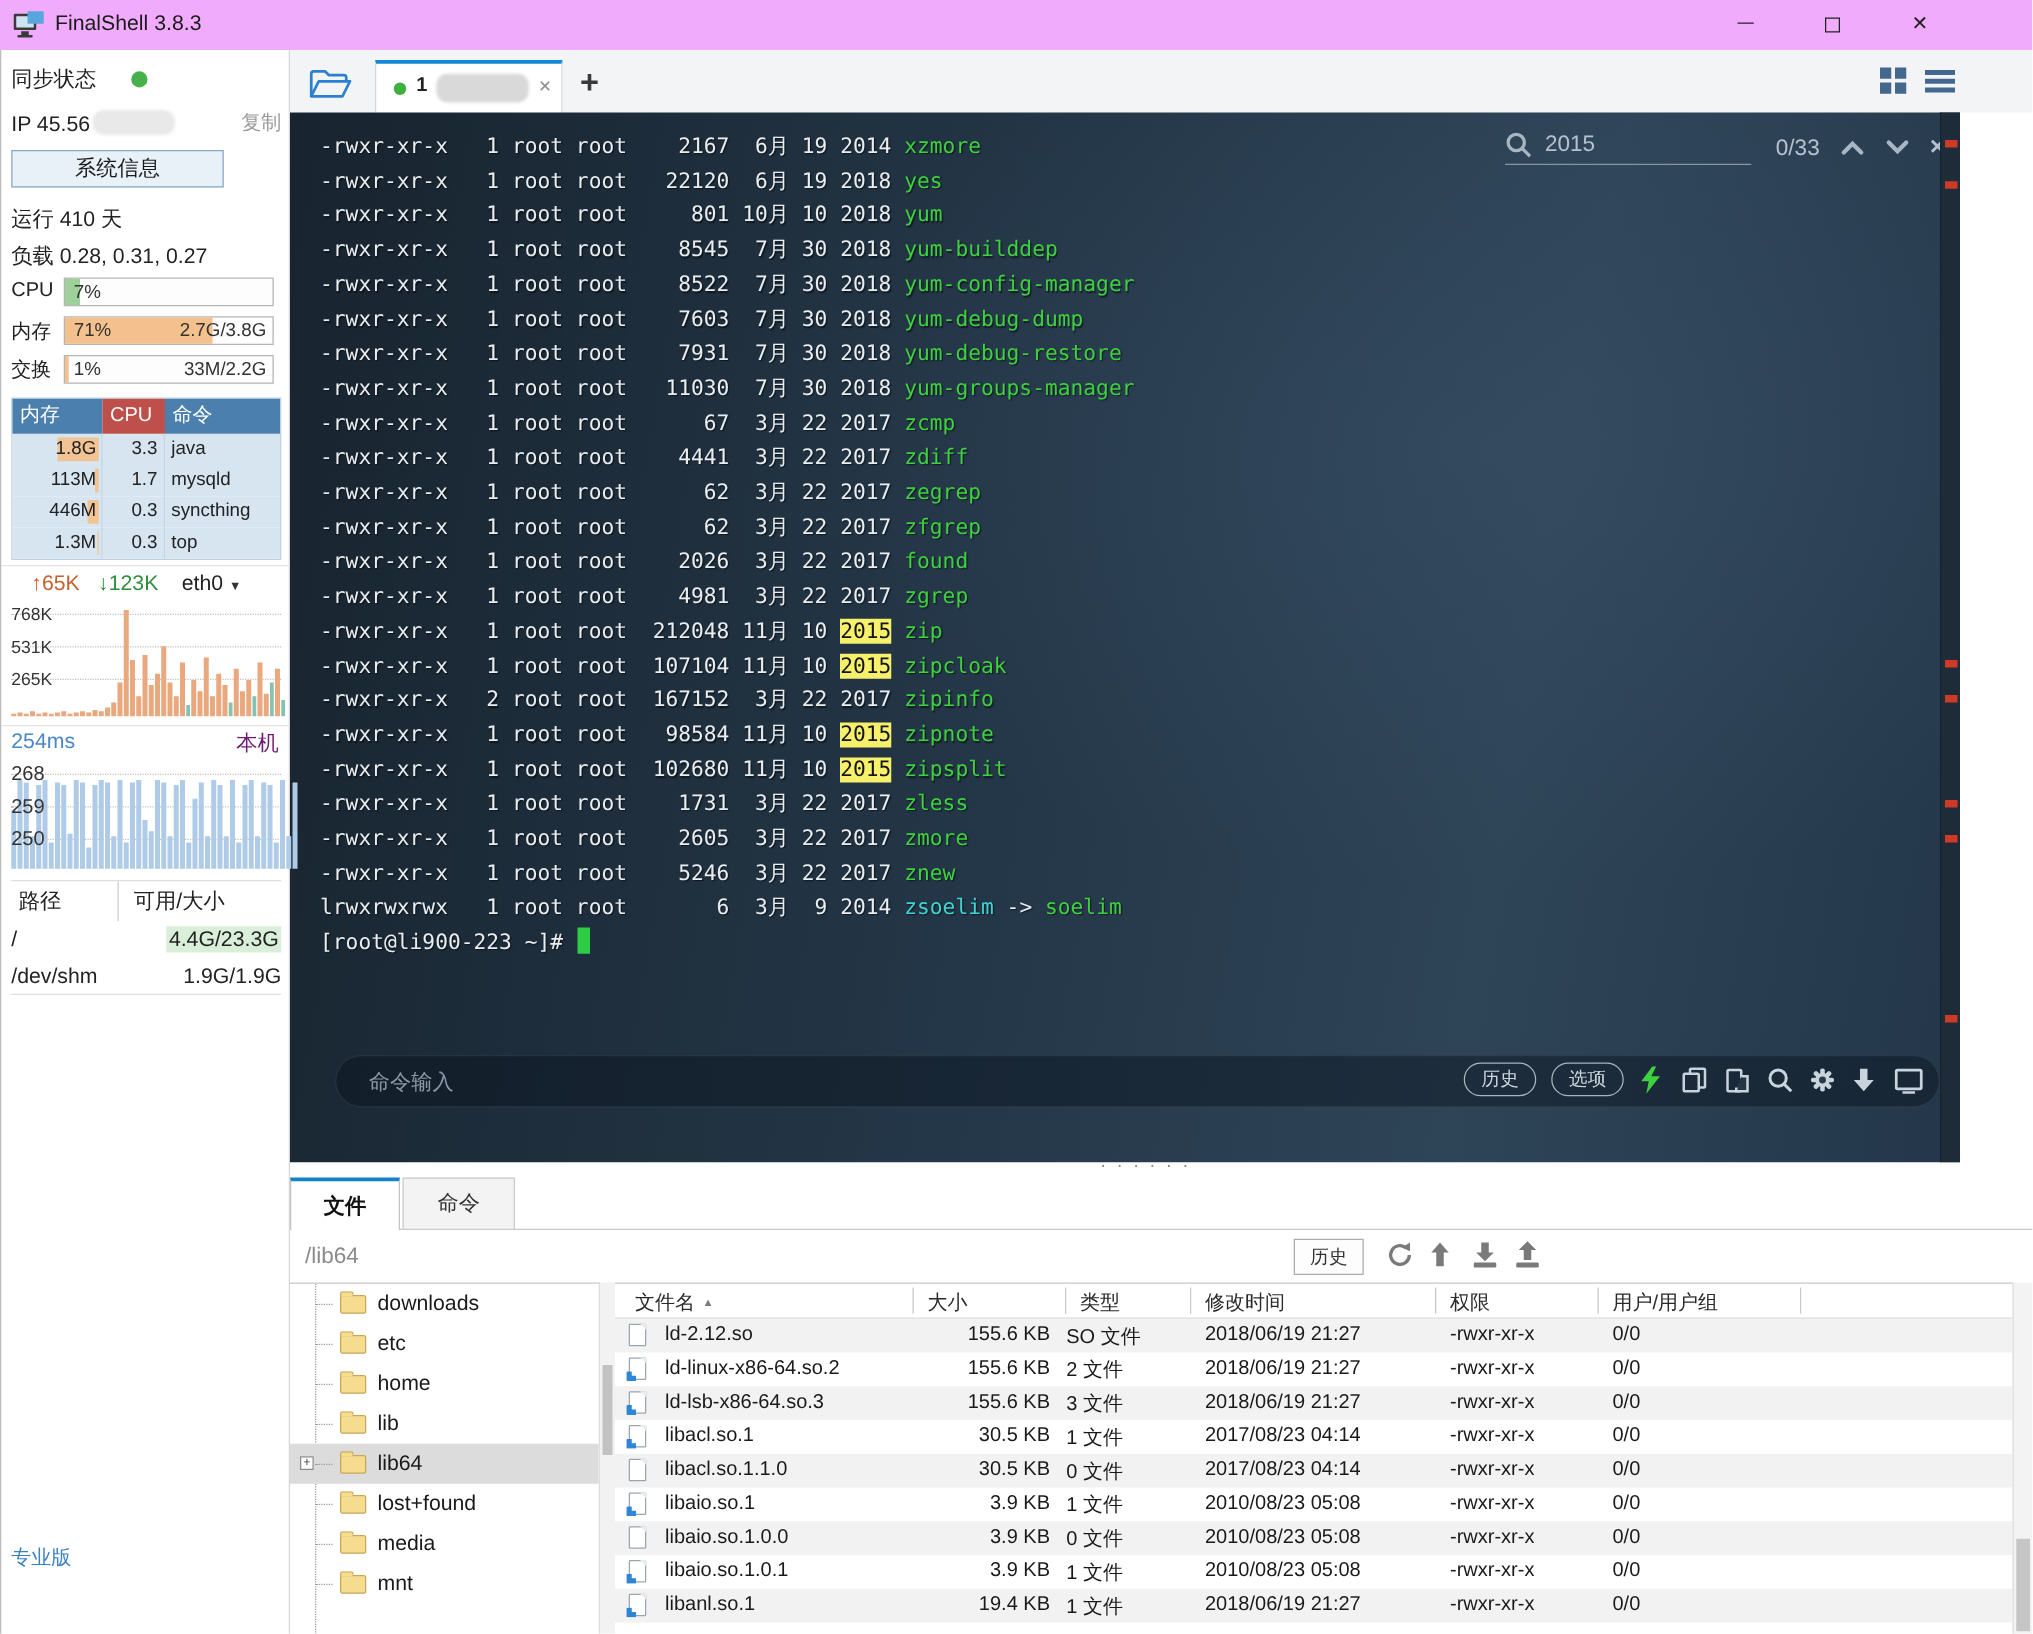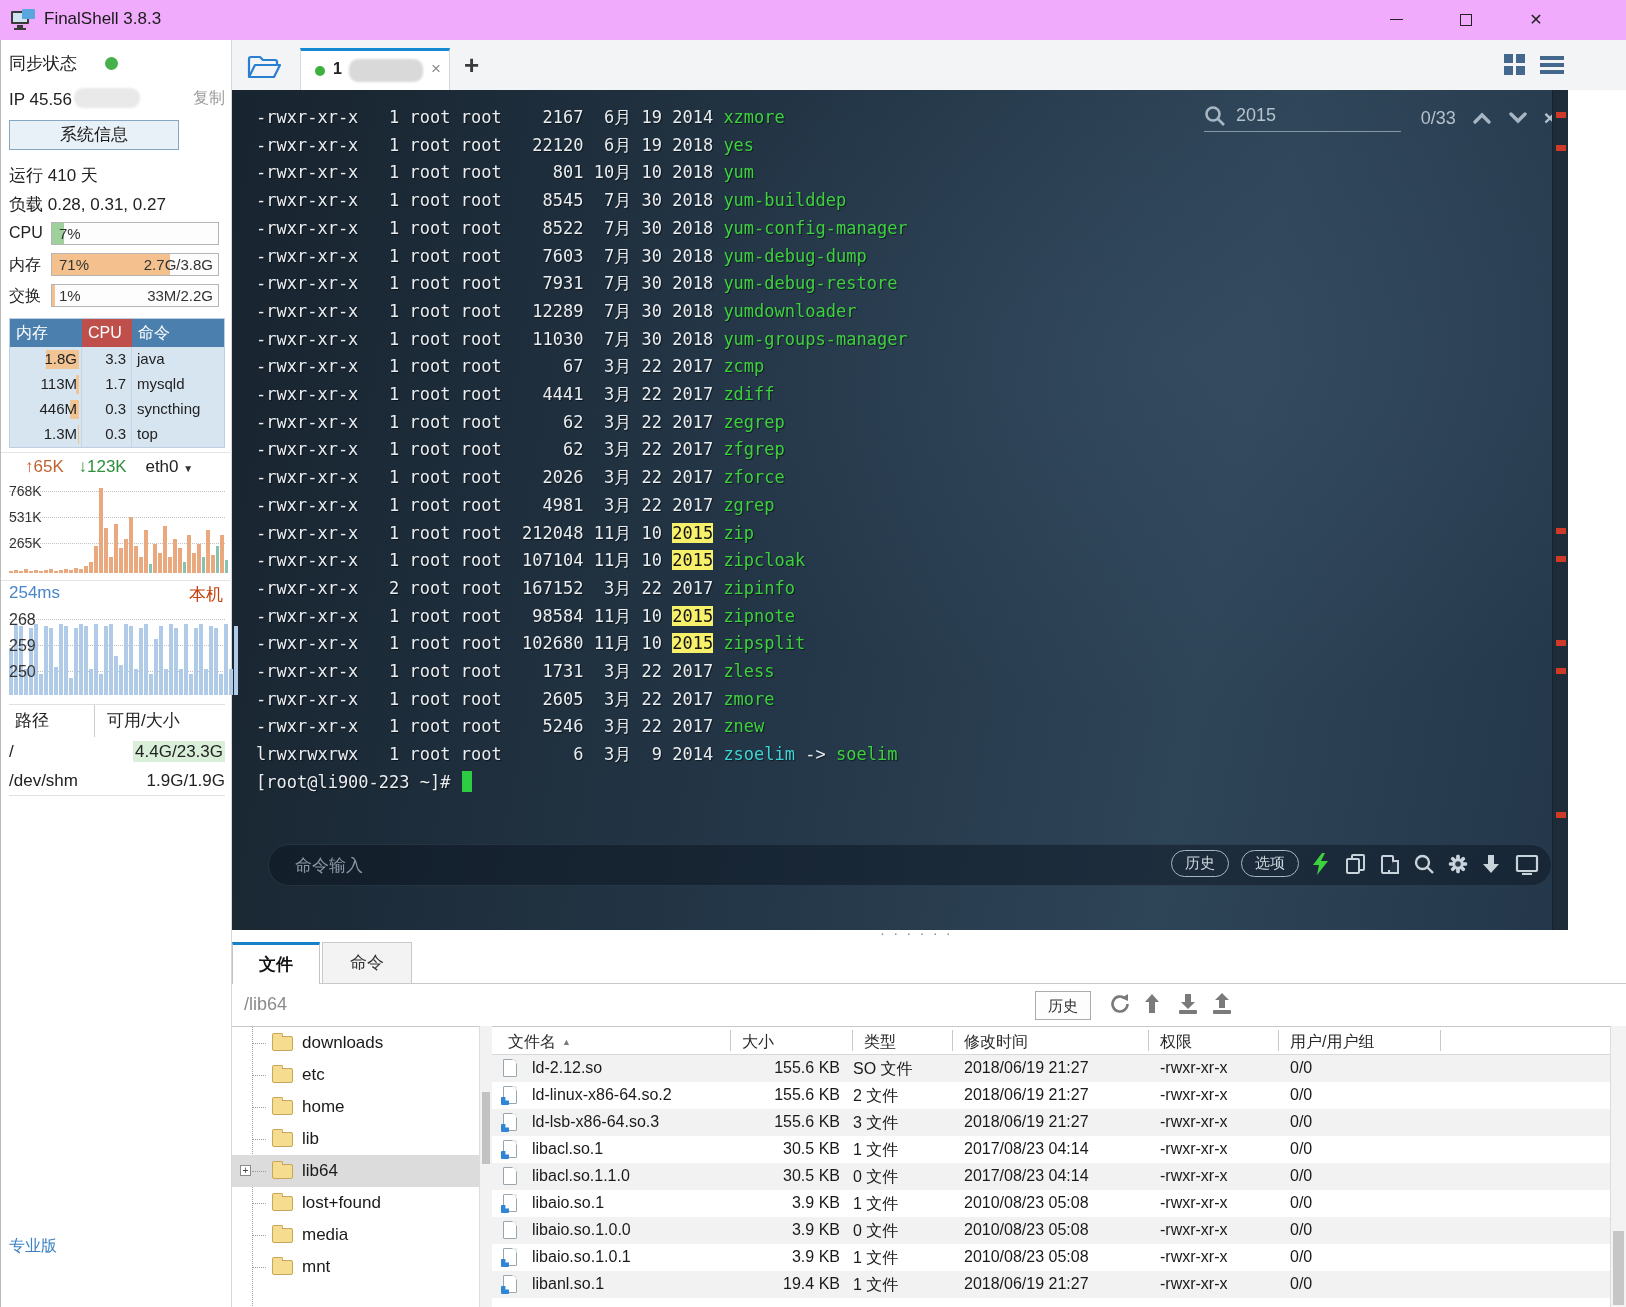--- a/index.html
+++ b/index.html
@@ -53,21 +53,21 @@
   .iface { color:#222; margin-left:14px; } .iface-caret { font-size:10px; color:#333; }
   .graph { position:absolute; left:8px; width:216px; }
   .dotline { position:absolute; left:0; right:0; border-top:1px dotted #c2c2c2; }
   .tick { position:absolute; left:0; font-size:14px; color:#333; background:transparent; z-index:2; }
   .barbox { position:absolute; left:0; right:0; bottom:0; top:0; display:flex; align-items:flex-end; gap:1px; z-index:1; }
   .bar { width:4px; flex:0 0 4px; }
   .bar-orange { background:#e9a87d; } .bar-teal { background:#86c2b2; } .bar-blue { background:#b0cbe7; }
 
   .pingpanel { position:absolute; left:0; top:540px; width:232px; height:118px; border-top:1px solid #e4e4e4; }
   .pinghead { position:absolute; left:8px; top:2px; font-size:17px; color:#4a86c8; }
-  .pinghost { position:absolute; right:10px; top:2px; font-size:17px; color:#c2410c; }
+  .pinghost { position:absolute; right:10px; top:2px; font-size:17px; color:#701a75; }
 
   .disk { position:absolute; left:8px; top:664px; width:216px; border-top:1px solid #e0e0e0; border-bottom:1px solid #e0e0e0; font-size:17px; }
   .disk-h { display:flex; height:32px; line-height:32px; }
   .disk-h .dh1 { width:86px; padding-left:6px; border-right:1px solid #ccc; }
   .disk-h .dh2 { flex:1; padding-left:12px; }
   .disk-r { display:flex; height:29px; line-height:29px; }
   .disk-r .dp { flex:1; }
   .disk-r .dv { text-align:right; }
   .dv .hl { background:#d9efd9; padding:1px 2px; }
   .edition { position:absolute; left:8px; top:1196px; font-size:16px; color:#3b82c4; }
@@ -425,27 +425,26 @@
 
 <div id="terminal">
   <div id="term-lines">
       <div class="t-line"><span class="t-w">-rwxr-xr-x   1 root root    2167  6月 19 </span><span class="t-w">2014</span><span class="t-w"> </span><span class="t-green">xzmore</span></div>
       <div class="t-line"><span class="t-w">-rwxr-xr-x   1 root root   22120  6月 19 </span><span class="t-w">2018</span><span class="t-w"> </span><span class="t-green">yes</span></div>
       <div class="t-line"><span class="t-w">-rwxr-xr-x   1 root root     801 10月 10 </span><span class="t-w">2018</span><span class="t-w"> </span><span class="t-green">yum</span></div>
       <div class="t-line"><span class="t-w">-rwxr-xr-x   1 root root    8545  7月 30 </span><span class="t-w">2018</span><span class="t-w"> </span><span class="t-green">yum-builddep</span></div>
       <div class="t-line"><span class="t-w">-rwxr-xr-x   1 root root    8522  7月 30 </span><span class="t-w">2018</span><span class="t-w"> </span><span class="t-green">yum-config-manager</span></div>
       <div class="t-line"><span class="t-w">-rwxr-xr-x   1 root root    7603  7月 30 </span><span class="t-w">2018</span><span class="t-w"> </span><span class="t-green">yum-debug-dump</span></div>
       <div class="t-line"><span class="t-w">-rwxr-xr-x   1 root root    7931  7月 30 </span><span class="t-w">2018</span><span class="t-w"> </span><span class="t-green">yum-debug-restore</span></div>
-      <div class="t-line"><span class="t-w">-rwxr-xr-x   1 root root   12289  7月 30 </span><span class="t-w">2018</span><span class="t-w"> </span><span class="t-green">yumdownloader</span></div>
       <div class="t-line"><span class="t-w">-rwxr-xr-x   1 root root   11030  7月 30 </span><span class="t-w">2018</span><span class="t-w"> </span><span class="t-green">yum-groups-manager</span></div>
       <div class="t-line"><span class="t-w">-rwxr-xr-x   1 root root      67  3月 22 </span><span class="t-w">2017</span><span class="t-w"> </span><span class="t-green">zcmp</span></div>
       <div class="t-line"><span class="t-w">-rwxr-xr-x   1 root root    4441  3月 22 </span><span class="t-w">2017</span><span class="t-w"> </span><span class="t-green">zdiff</span></div>
       <div class="t-line"><span class="t-w">-rwxr-xr-x   1 root root      62  3月 22 </span><span class="t-w">2017</span><span class="t-w"> </span><span class="t-green">zegrep</span></div>
       <div class="t-line"><span class="t-w">-rwxr-xr-x   1 root root      62  3月 22 </span><span class="t-w">2017</span><span class="t-w"> </span><span class="t-green">zfgrep</span></div>
-      <div class="t-line"><span class="t-w">-rwxr-xr-x   1 root root    2026  3月 22 </span><span class="t-w">2017</span><span class="t-w"> </span><span class="t-green">zforce</span></div>
+      <div class="t-line"><span class="t-w">-rwxr-xr-x   1 root root    2026  3月 22 </span><span class="t-w">2017</span><span class="t-w"> </span><span class="t-green">found</span></div>
       <div class="t-line"><span class="t-w">-rwxr-xr-x   1 root root    4981  3月 22 </span><span class="t-w">2017</span><span class="t-w"> </span><span class="t-green">zgrep</span></div>
       <div class="t-line"><span class="t-w">-rwxr-xr-x   1 root root  212048 11月 10 </span><span class="t-hl">2015</span><span class="t-w"> </span><span class="t-green">zip</span></div>
       <div class="t-line"><span class="t-w">-rwxr-xr-x   1 root root  107104 11月 10 </span><span class="t-hl">2015</span><span class="t-w"> </span><span class="t-green">zipcloak</span></div>
       <div class="t-line"><span class="t-w">-rwxr-xr-x   2 root root  167152  3月 22 </span><span class="t-w">2017</span><span class="t-w"> </span><span class="t-green">zipinfo</span></div>
       <div class="t-line"><span class="t-w">-rwxr-xr-x   1 root root   98584 11月 10 </span><span class="t-hl">2015</span><span class="t-w"> </span><span class="t-green">zipnote</span></div>
       <div class="t-line"><span class="t-w">-rwxr-xr-x   1 root root  102680 11月 10 </span><span class="t-hl">2015</span><span class="t-w"> </span><span class="t-green">zipsplit</span></div>
       <div class="t-line"><span class="t-w">-rwxr-xr-x   1 root root    1731  3月 22 </span><span class="t-w">2017</span><span class="t-w"> </span><span class="t-green">zless</span></div>
       <div class="t-line"><span class="t-w">-rwxr-xr-x   1 root root    2605  3月 22 </span><span class="t-w">2017</span><span class="t-w"> </span><span class="t-green">zmore</span></div>
       <div class="t-line"><span class="t-w">-rwxr-xr-x   1 root root    5246  3月 22 </span><span class="t-w">2017</span><span class="t-w"> </span><span class="t-green">znew</span></div>
       <div class="t-line"><span class="t-w">lrwxrwxrwx   1 root root       6  3月  9 </span><span class="t-w">2014</span><span class="t-w"> </span><span class="t-cyan">zsoelim</span><span class="t-w"> -&gt; </span><span class="t-green">soelim</span></div>

